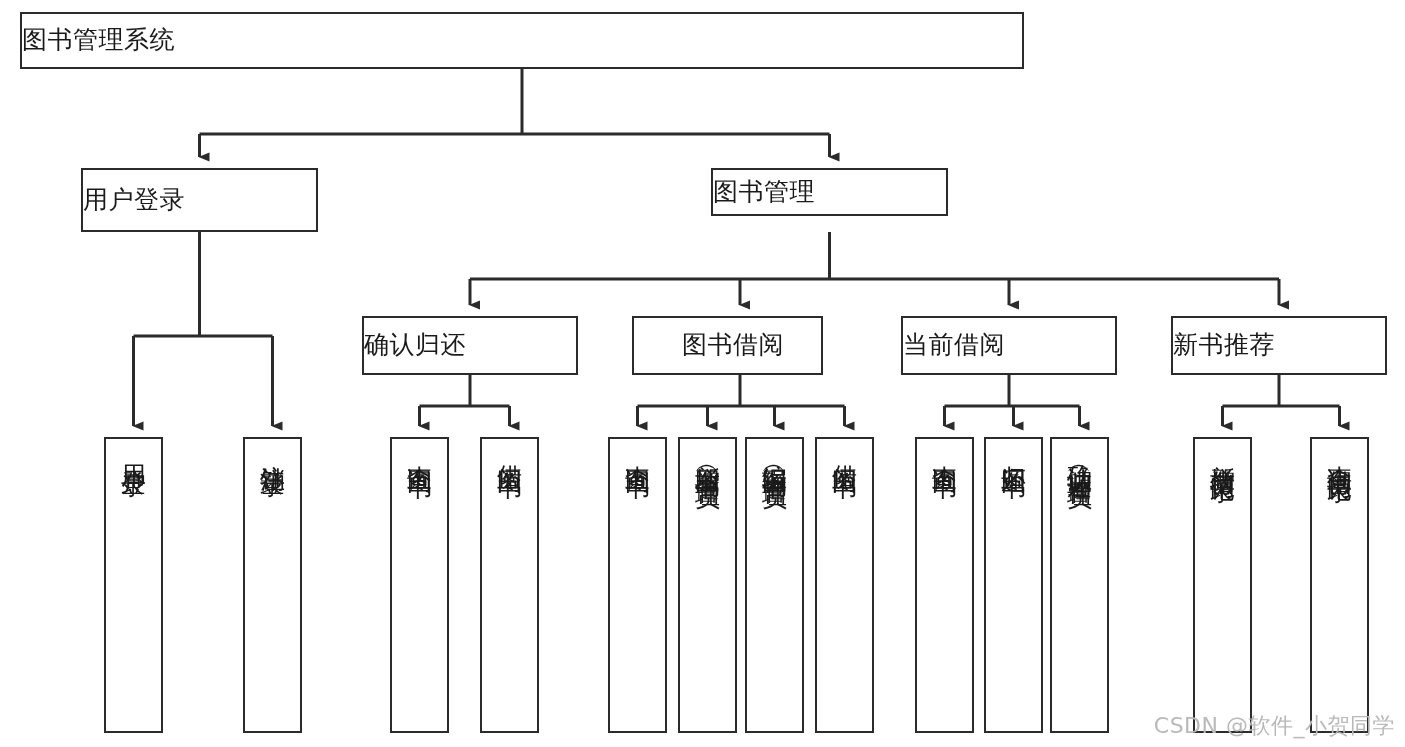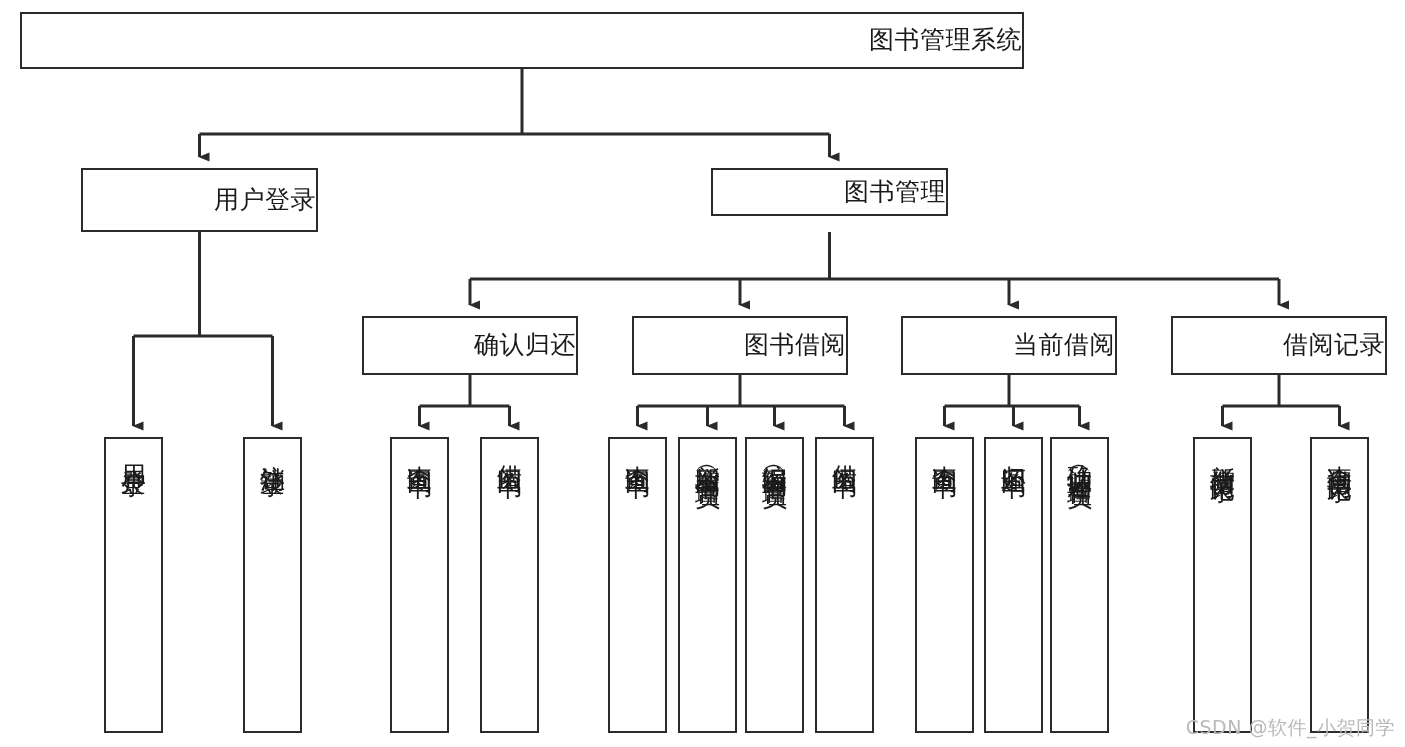--- a/index.html
+++ b/index.html
@@ -29,21 +29,21 @@
     height: 747px;
     pointer-events: none;
   }
   .node {
     position: absolute;
     box-sizing: border-box;
     background: #ffffff;
     border: 2.5px solid #2b2b2b;
     display: flex;
     align-items: center;
-    justify-content: flex-end;
+    justify-content: flex-start;
     overflow: hidden;
   }
   .node .label {
     color: #1a1a1a;
     line-height: 1.05;
     text-align: center;
     white-space: pre;
   }
   .node.horiz .label {
     font-size: 25px;
@@ -58,21 +58,21 @@
     writing-mode: vertical-rl;
     text-orientation: upright;
     font-size: 25px;
     letter-spacing: 3px;
     line-height: 1;
   }
   #watermark {
     position: absolute;
     right: 10px;
     bottom: 6px;
-    font-size: 19px;
+    font-size: 22px;
     color: #b9b9b9;
     letter-spacing: 0.5px;
     user-select: none;
     white-space: pre;
   }
 </style>
 </head>
 <body>
 
 <div id="diagram-root">
@@ -134,28 +134,28 @@
   <div class="node horiz" style="left:81px; top:168px; width:237px; height:64px;">
     <span class="label">用户登录</span>
   </div>
   <div class="node horiz" style="left:711px; top:168px; width:237px; height:48px;">
     <span class="label">图书管理</span>
   </div>
 
   <div class="node horiz" style="left:362px; top:316px; width:216px; height:59px;">
     <span class="label">确认归还</span>
   </div>
-  <div class="node horiz" style="left:632px; top:316px; width:216px; height:59px;">
+  <div class="node horiz" style="left:632px; top:316px; width:191px; height:59px;padding-left:48px;">
     <span class="label">图书借阅</span>
   </div>
-  <div class="node horiz" style="left:901px; top:316px; width:216px; height:59px;padding-left:23px;">
+  <div class="node horiz" style="left:901px; top:316px; width:216px; height:59px;">
     <span class="label">当前借阅</span>
   </div>
   <div class="node horiz" style="left:1171px; top:316px; width:216px; height:59px;">
-    <span class="label">借阅记录</span>
+    <span class="label">新书推荐</span>
   </div>
 
   <div class="node vert" style="left:104px; top:437px; width:59px; height:296px;">
     <span class="label">用户登录</span>
   </div>
   <div class="node vert" style="left:243px; top:437px; width:59px; height:296px;">
     <span class="label">注销登录</span>
   </div>
 
   <div class="node vert" style="left:390px; top:437px; width:59px; height:296px;">

